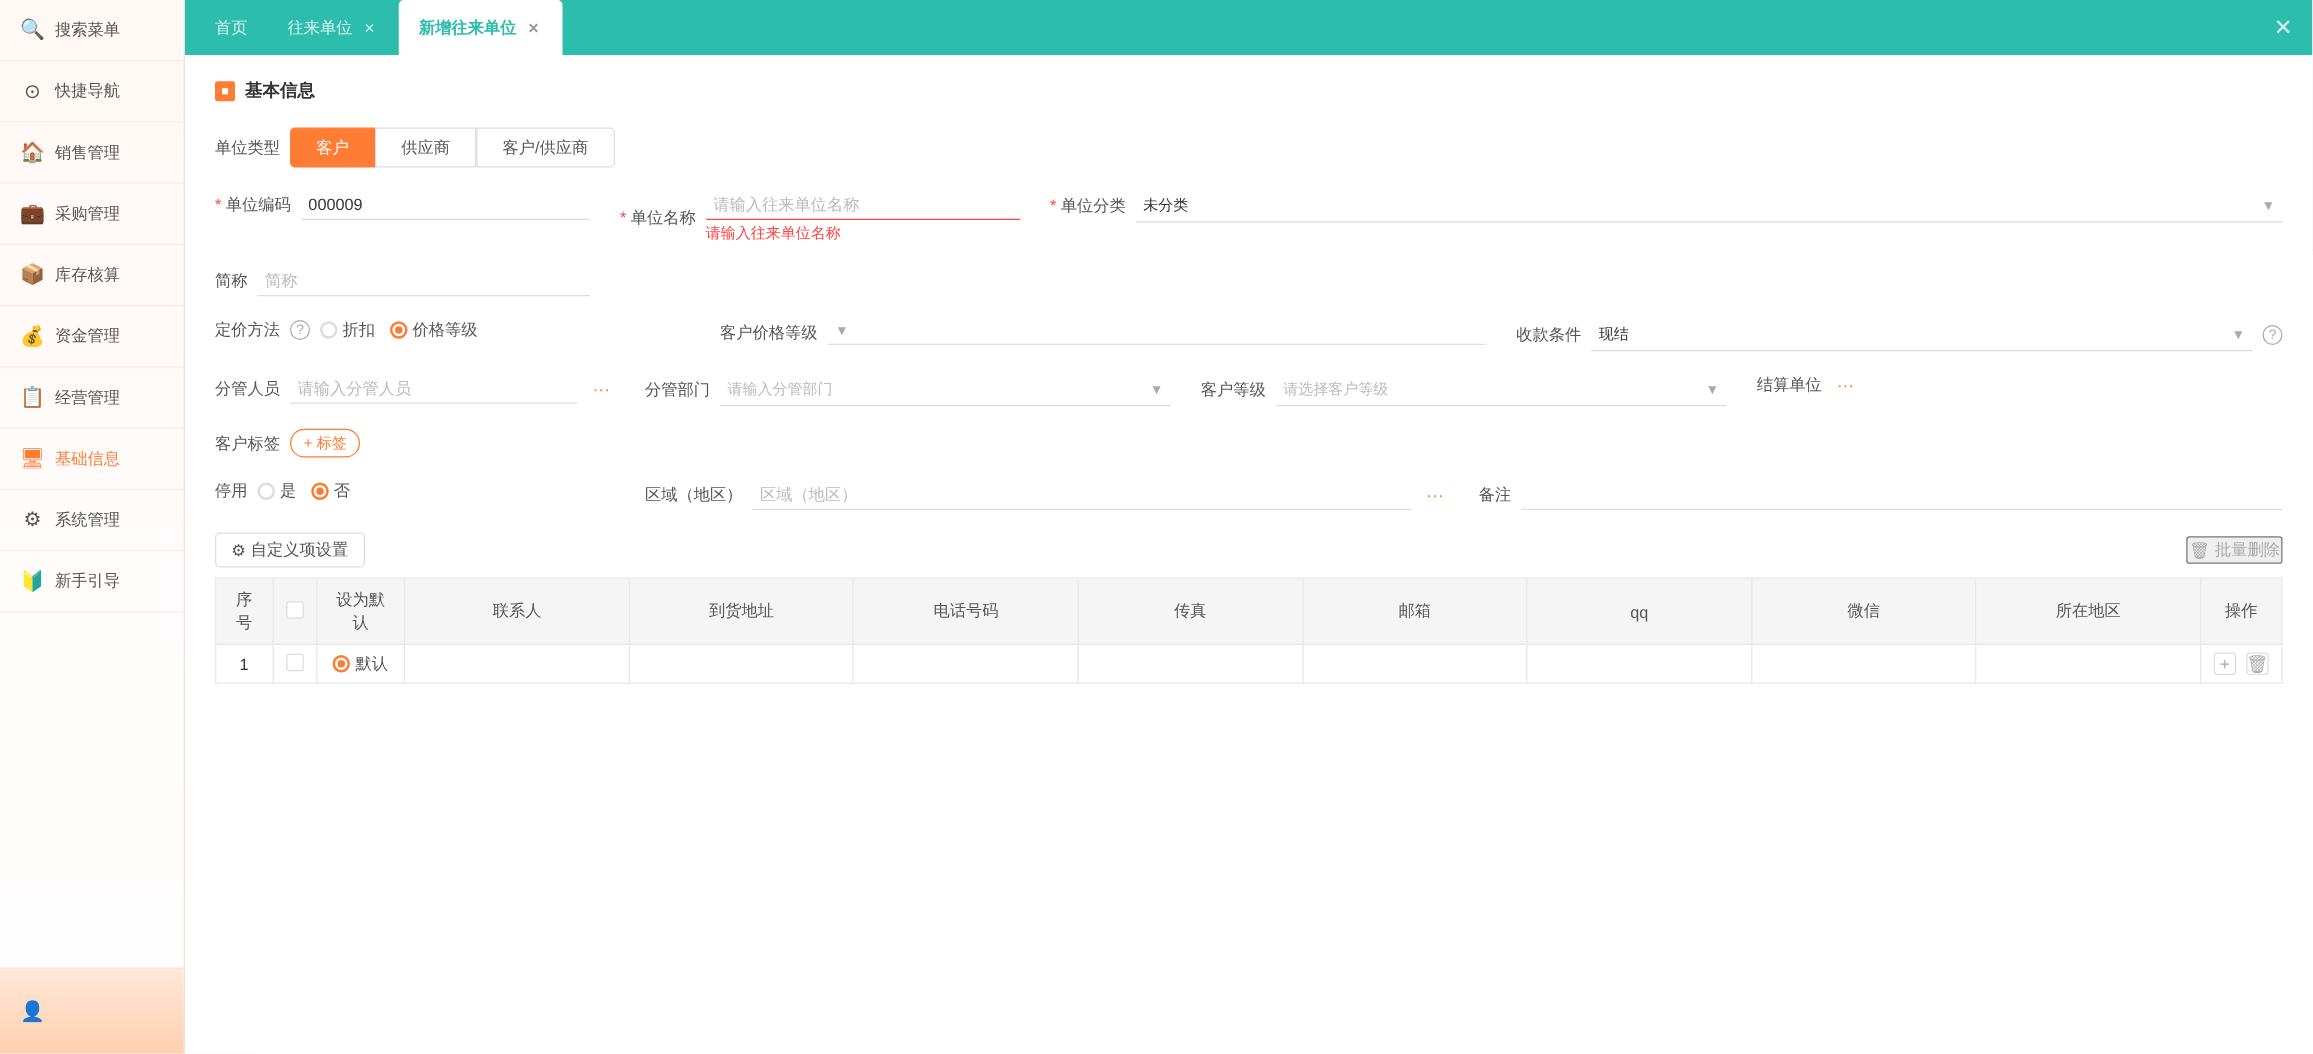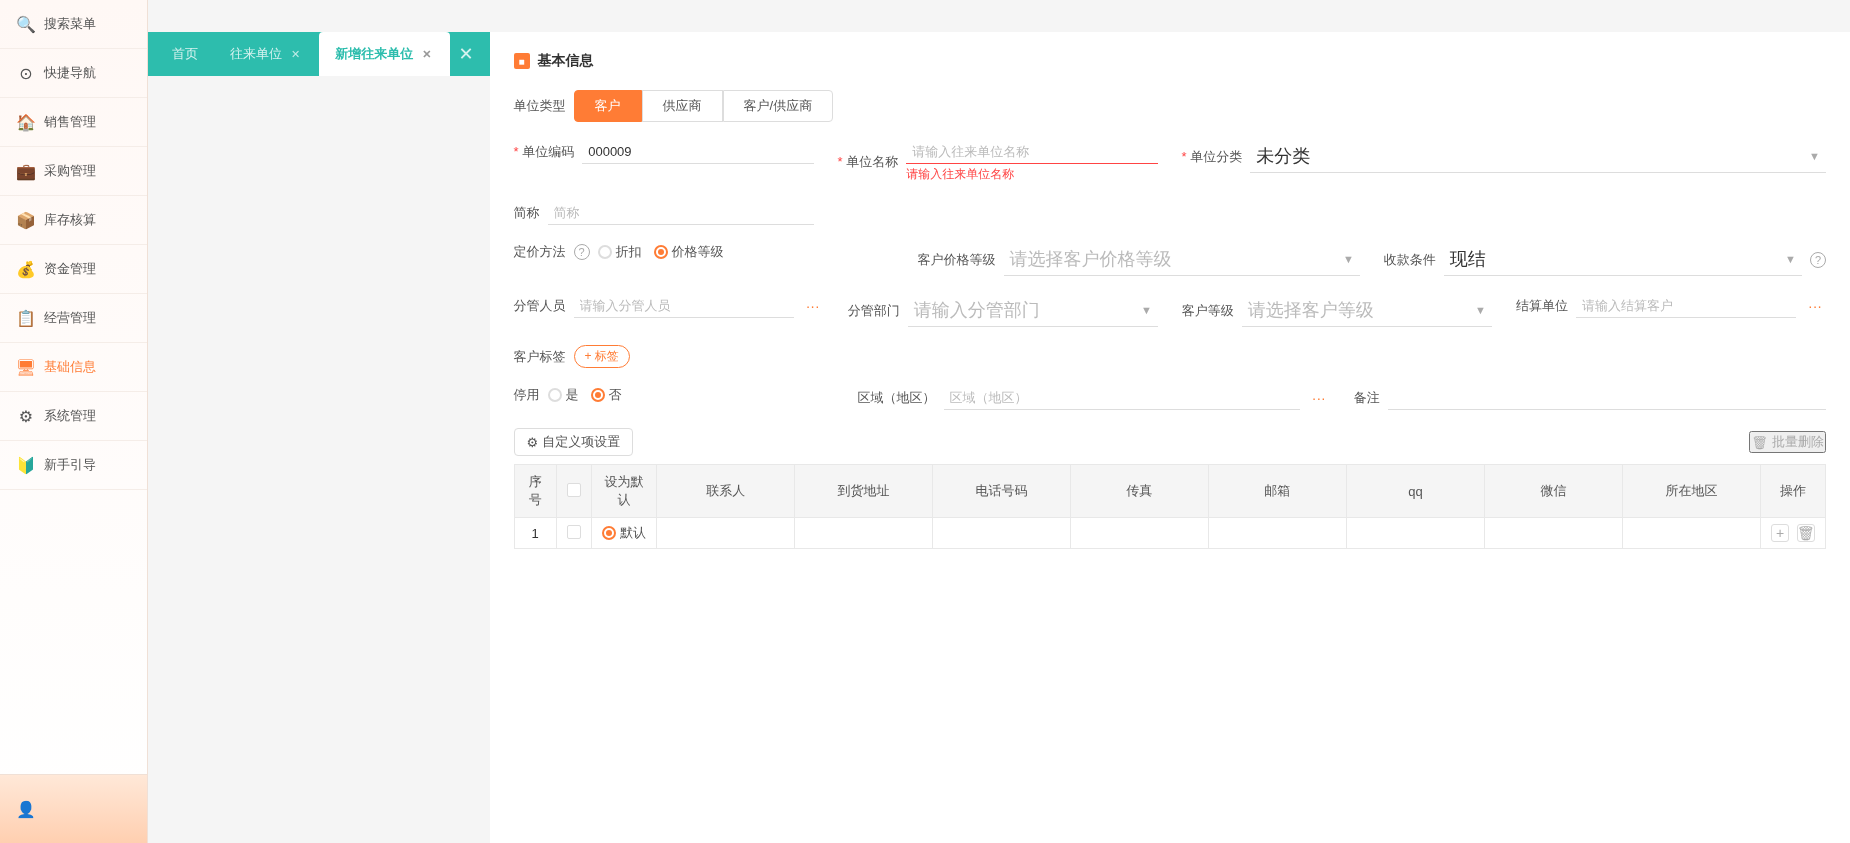--- a/index.html
+++ b/index.html
@@ -40,23 +40,22 @@
       border-top: 1px solid #f0e0d6;
       padding: 10px 0;
       background: linear-gradient(180deg, #ffe8d8 0%, #ffcfb0 100%);
     }
     .sidebar-bottom .sidebar-item { border-bottom: none; color: #ff7c35; font-weight: bold; }
 
     
     .main {
       flex: 1;
       display: flex;
-      flex-direction: row;
+      flex-direction: column;
       overflow: hidden;
-      margin-top: 32px;
     }
 
     
     .tab-bar {
       background: #2dbdad;
       display: flex;
       align-items: center;
       height: 44px;
       flex-shrink: 0;
       padding: 0 8px;
@@ -195,21 +194,21 @@
       display: flex;
       align-items: center;
       flex: 1;
       border-bottom: 1px solid #ddd;
       padding: 4px 6px;
       cursor: pointer;
       gap: 4px;
     }
     .form-select-text {
       flex: 1;
-      font-size: 18px;
+      font-size: 12px;
       color: #bbb;
     }
     .form-select-text.has-value { color: #333; }
     .dropdown-arrow {
       color: #aaa;
       font-size: 11px;
     }
 
     
     .radio-group {
@@ -518,21 +517,20 @@
           </label>
           <label class="radio-item">
             <div class="radio-circle selected"></div>
             <span>价格等级</span>
           </label>
         </div>
       </div>
       <div class="form-field">
         <span class="form-label">客户价格等级</span>
         <div class="form-select" style="min-width:200px;">
-          <span class="form-select-text">请选择客户价格等级</span>
           <span class="dropdown-arrow">▼</span>
         </div>
       </div>
       <div class="form-field">
         <span class="form-label">收款条件</span>
         <div class="form-select" style="min-width:180px;">
           <span class="form-select-text has-value">现结</span>
           <span class="dropdown-arrow">▼</span>
         </div>
         <span class="help-icon">?</span>
@@ -554,21 +552,20 @@
       </div>
       <div class="form-field">
         <span class="form-label">客户等级</span>
         <div class="form-select" style="min-width:180px;">
           <span class="form-select-text">请选择客户等级</span>
           <span class="dropdown-arrow">▼</span>
         </div>
       </div>
       <div class="form-field">
         <span class="form-label">结算单位</span>
-        <input class="form-input" type="text" style="min-width: 150px;" placeholder="请输入结算客户">
         <span class="more-btn">···</span>
       </div>
     </div>
 
     <div class="form-row">
       <div class="form-field">
         <span class="form-label">客户标签</span>
         <span class="tag-add">+ 标签</span>
       </div>
     </div>

